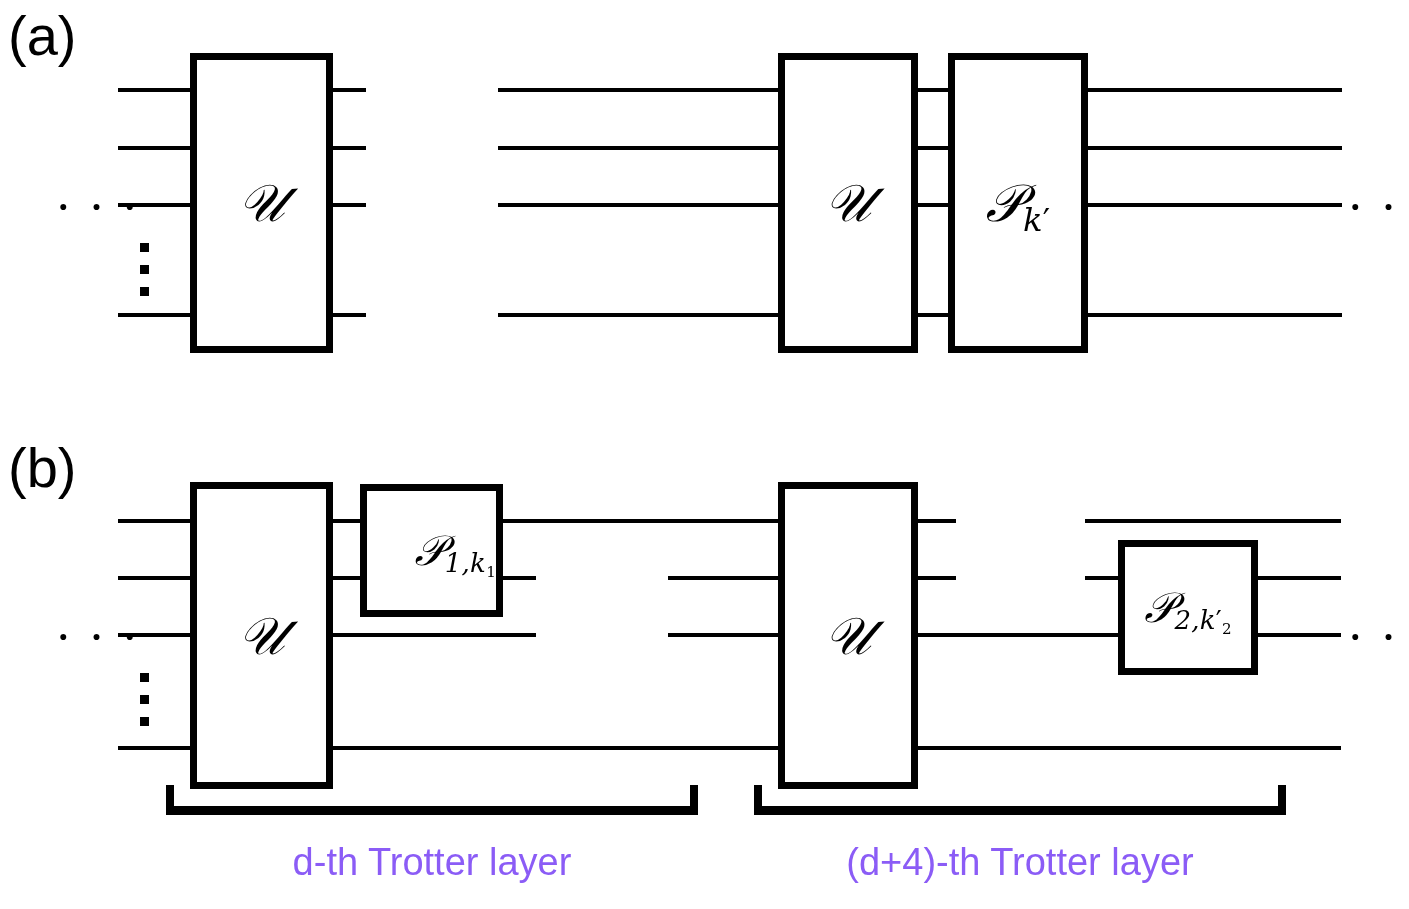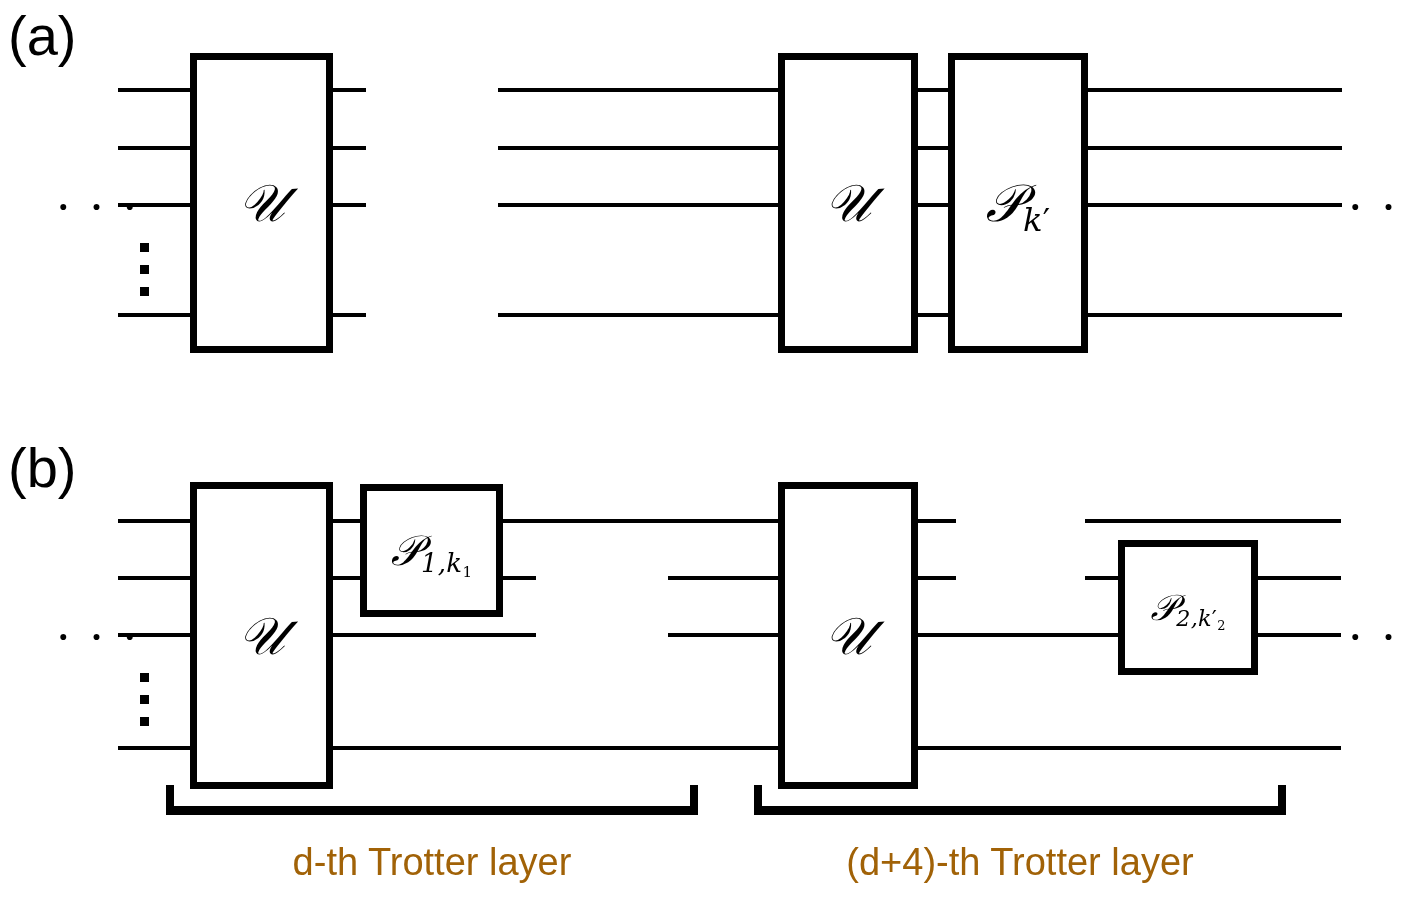--- a/index.html
+++ b/index.html
@@ -105,21 +105,21 @@
     box-sizing: border-box;
     border-left: 8px solid #000;
     border-right: 8px solid #000;
     border-bottom: 9px solid #000;
   }
   .brace-caption {
     position: absolute;
     font-family: "Liberation Sans", sans-serif;
     font-size: 38px;
     line-height: 1;
-    color: #a16207;
+    color: #8b5cf6;
     text-align: center;
     white-space: nowrap;
   }
 </style>
 </head>
 <body>
 
 <div id="figure">
 
   <div class="panel-label" style="left:8px; top:8px;">(a)</div>
@@ -210,36 +210,36 @@
       <i></i>
       <i></i>
   </div>
 
   <div class="gate" style="left:190px; top:482px; width:143px; height:307px;">
     <span class="gate-label" style="font-size:52px;">
       <span class="script">𝒰</span>
     </span>
   </div>
 
-  <div class="gate" style="left:360px; top:484px; width:143px; height:133px;">
+  <div class="gate" style="left:360px; top:484px; width:143px; height:133px;justify-content:flex-end;">
     <span class="gate-label" style="font-size:42px;">
       <span class="script">𝒫</span><span class="sub"><span>1,k</span><span class="subsub">1</span></span>
     </span>
   </div>
 
 
   <div class="gate" style="left:778px; top:482px; width:140px; height:307px;">
     <span class="gate-label" style="font-size:52px;">
       <span class="script">𝒰</span>
     </span>
   </div>
 
 
   <div class="gate" style="left:1118px; top:540px; width:140px; height:135px;">
-    <span class="gate-label" style="font-size:36px;">
+    <span class="gate-label" style="font-size:42px;">
       <span class="script">𝒫</span><span class="sub"><span>2,k</span><span class="prime">′</span><span class="subsub">2</span></span>
     </span>
   </div>
 
   <div class="brace" style="left:166px; top:785px; width:532px;"></div>
   <div class="brace-caption" style="left:166px; top:843px; width:532px;">d-th Trotter layer</div>
 
   <div class="brace" style="left:754px; top:785px; width:532px;"></div>
   <div class="brace-caption" style="left:754px; top:843px; width:532px;">(d+4)-th Trotter layer</div>
 

